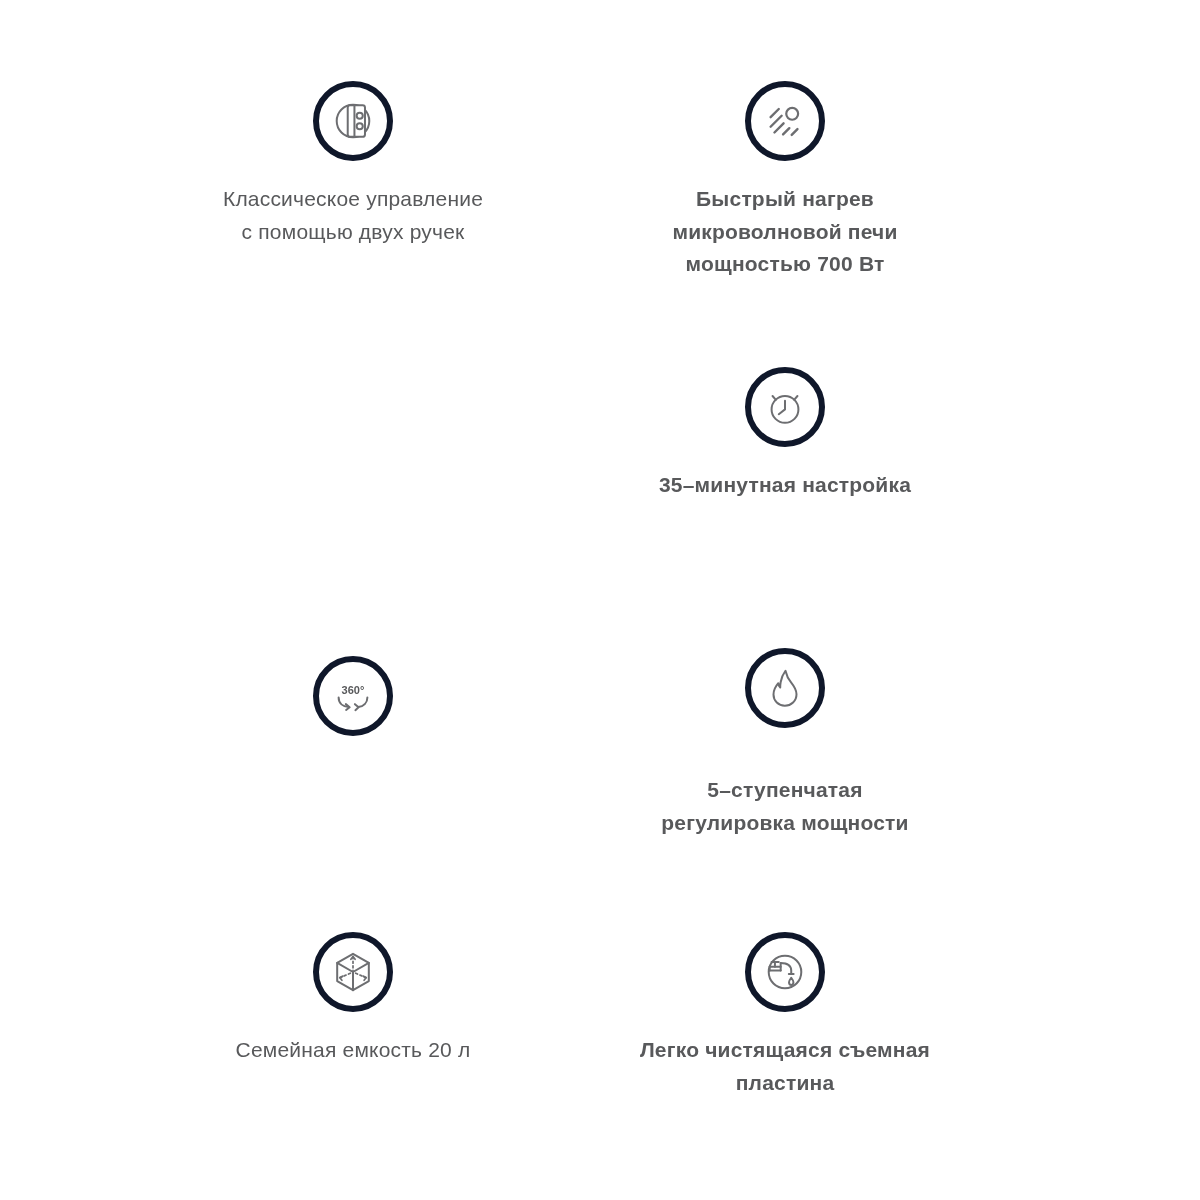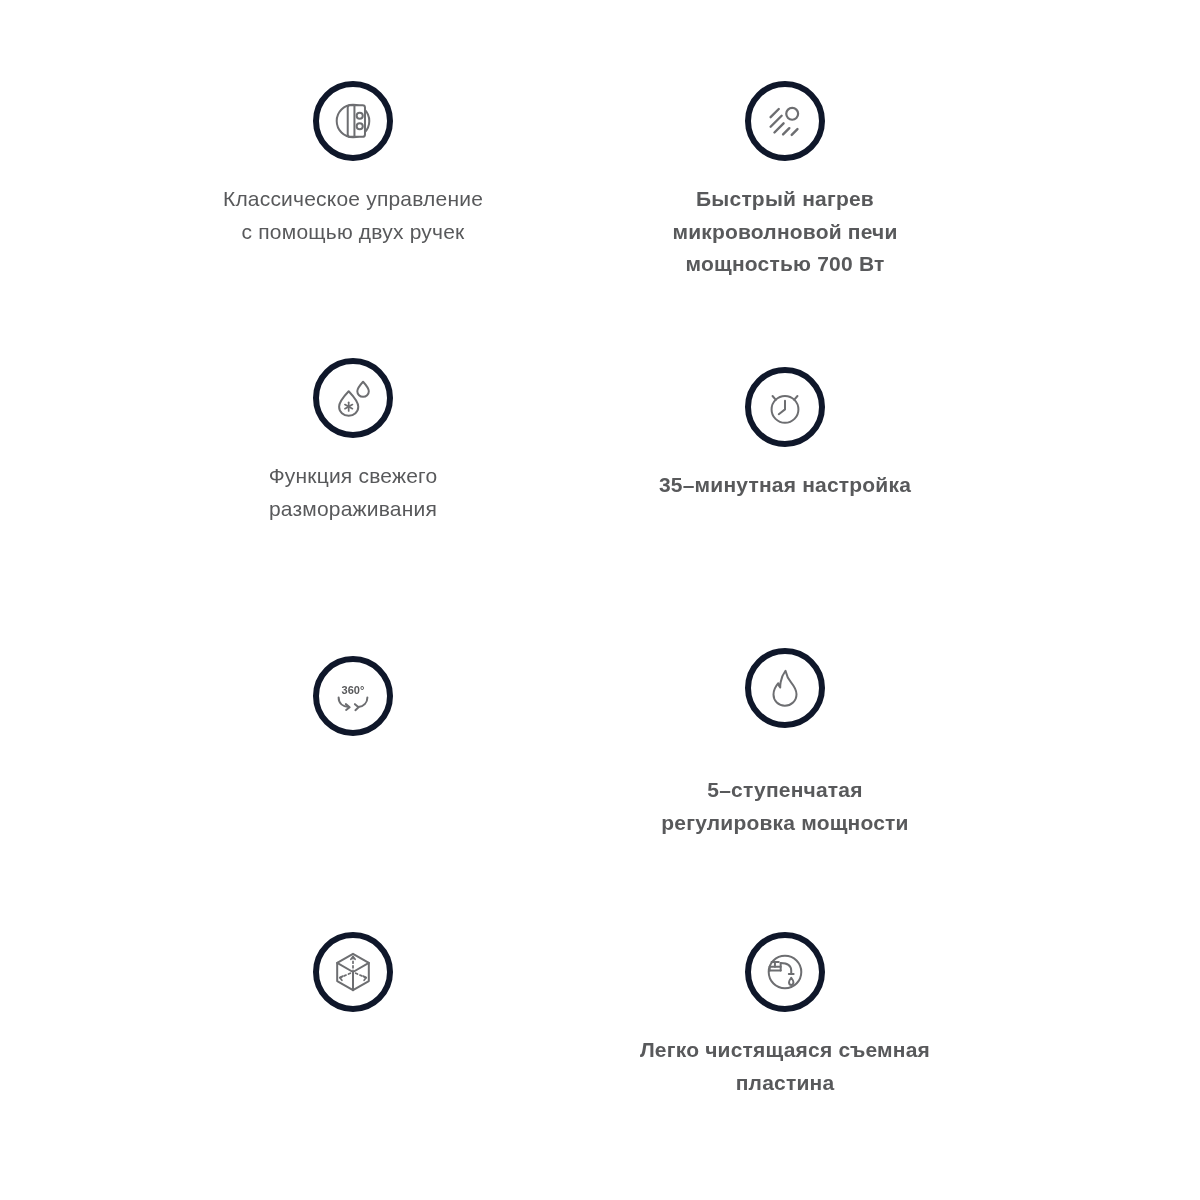--- a/index.html
+++ b/index.html
@@ -102,35 +102,20 @@
         <line x1="13" y1="36" x2="22.5" y2="26.5"></line>
         <line x1="22" y1="38" x2="28.5" y2="31.5"></line>
         <line x1="31" y1="38.5" x2="37" y2="32.5"></line>
       </svg>
     </div>
     <div class="feature-caption">Быстрый нагрев
 микроволновой печи
 мощностью 700 Вт</div>
   </div>
 
-  <div class="feature-cell col-left r2">
-    <div class="icon-badge">
-      <svg viewBox="0 0 48 48" fill="none" stroke="#6d6e71" stroke-width="2" stroke-linecap="round" stroke-linejoin="round">
-        <path d="M19.5 17 C19.5 17 9.5 27.5 9.5 33.2 C9.5 38.6 14 42.5 19.5 42.5 C25 42.5 29.5 38.6 29.5 33.2 C29.5 27.5 19.5 17 19.5 17 Z"></path>
-        <path d="M34.5 7 C34.5 7 28.5 13.5 28.5 17 C28.5 20.3 31.2 22.8 34.5 22.8 C37.8 22.8 40.5 20.3 40.5 17 C40.5 13.5 34.5 7 34.5 7 Z"></path>
-        <g stroke-width="1.7">
-          <line x1="19.5" y1="28.5" x2="19.5" y2="37.5"></line>
-          <line x1="15.6" y1="30.8" x2="23.4" y2="35.2"></line>
-          <line x1="15.6" y1="35.2" x2="23.4" y2="30.8"></line>
-        </g>
-      </svg>
-    </div>
-    <div class="feature-caption">Функция свежего
-размораживания</div>
-  </div>
 
   <div class="feature-cell col-right r2">
     <div class="icon-badge">
       <svg viewBox="0 0 48 48" fill="none" stroke="#6d6e71" stroke-width="2" stroke-linecap="round" stroke-linejoin="round">
         <circle cx="24" cy="26.5" r="14"></circle>
         <path d="M11 12.5 L14.5 16.5"></path>
         <path d="M37 12.5 L33.5 16.5"></path>
         <path d="M24 17.5 L24 26.5 L17.5 31.5"></path>
       </svg>
     </div>
@@ -170,20 +155,21 @@
           <line x1="10.5" y1="30" x2="23" y2="24.5"></line>
           <line x1="37.5" y1="30" x2="25" y2="24.5"></line>
         </g>
         <g stroke-width="1.7">
           <path d="M21.8 10.8 L24 7.8 L26.2 10.8"></path>
           <path d="M13.5 28.2 L10.2 29.8 L12.4 32.6"></path>
           <path d="M34.5 28.2 L37.8 29.8 L35.6 32.6"></path>
         </g>
       </svg>
     </div>
+    <div class="feature-caption">Семейная емкость 20 л</div>
   </div>
 
   <div class="feature-cell col-right r4">
     <div class="icon-badge">
       <svg viewBox="0 0 48 48" fill="none" stroke="#6d6e71" stroke-width="2" stroke-linecap="round" stroke-linejoin="round">
         <circle cx="24" cy="24" r="17"></circle>
         <path d="M8 18.5 L19.5 18.5"></path>
         <path d="M13.5 18.5 L13.5 13.5"></path>
         <path d="M10 13.5 L17.5 13.5"></path>
         <path d="M19.5 14.5 C26 14.5 30.5 17 30.5 22.5 L30.5 26"></path>

